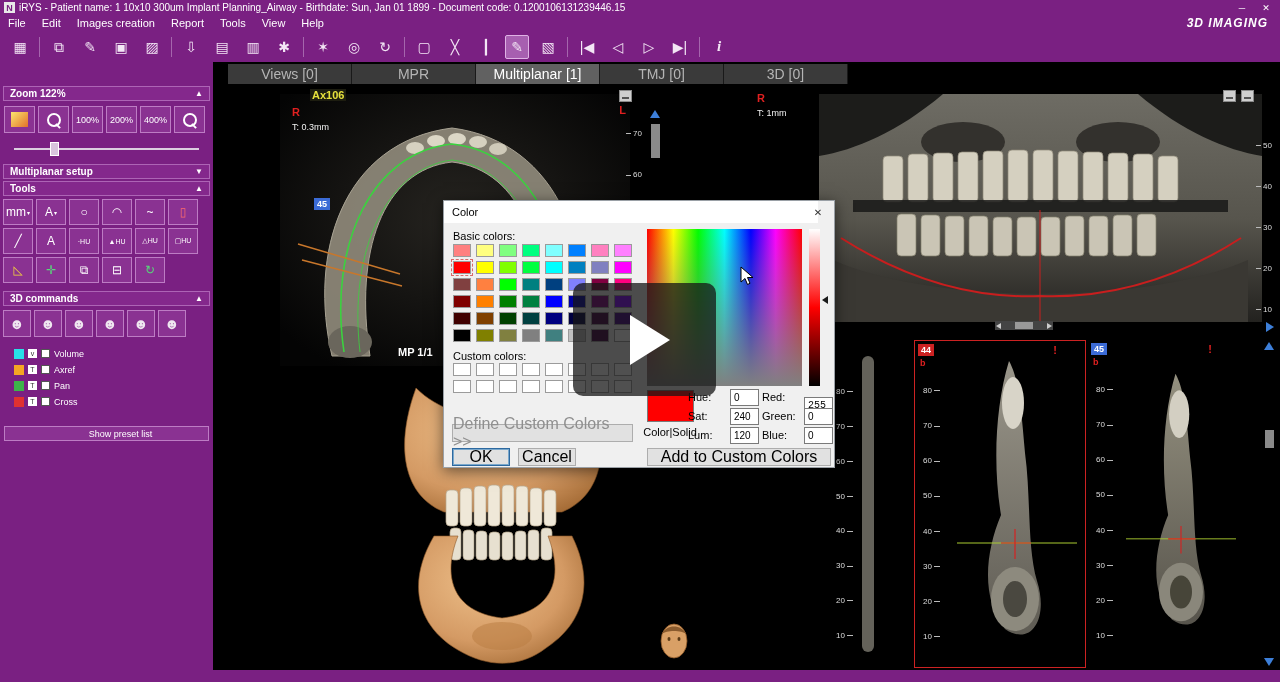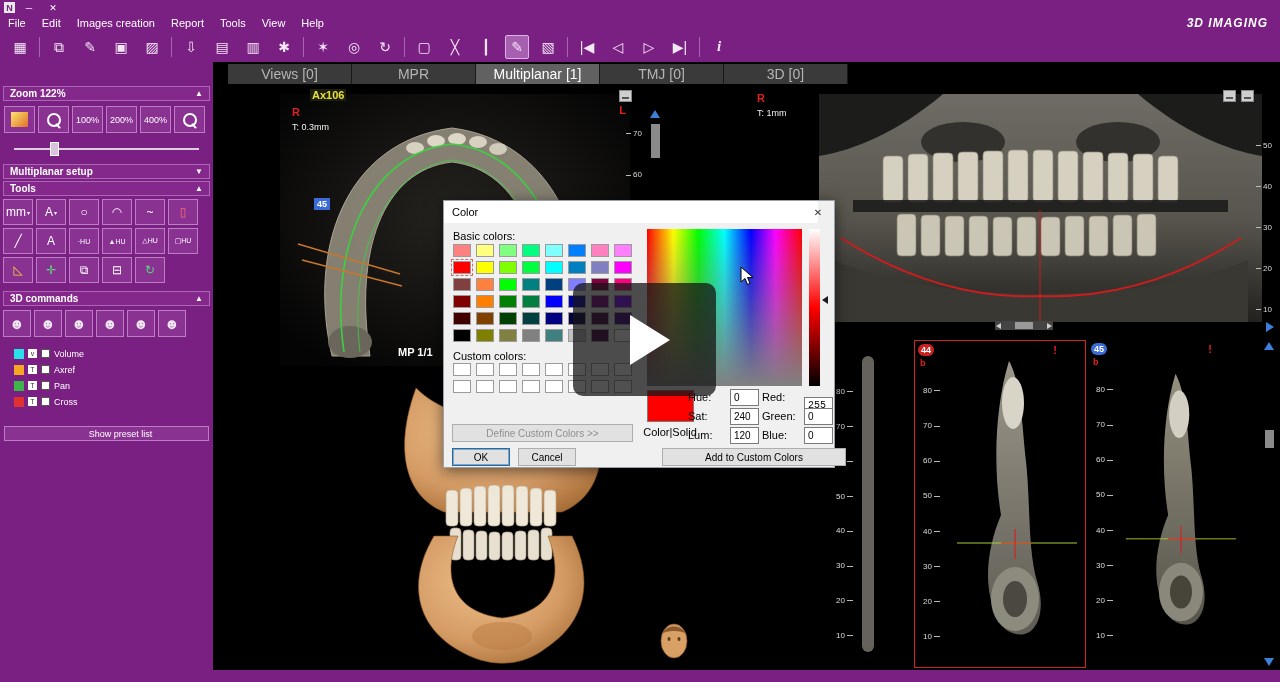--- a/index.html
+++ b/index.html
@@ -107,38 +107,38 @@
   .tri-left-sm { width:0; height:0; border-top:4px solid transparent; border-bottom:4px solid transparent; border-right:6px solid #1a1a1a; }
   .scroll-handle { width:9px; height:34px; background:#8a8a8a; margin-top:6px; }
   .vscroll { position:absolute; display:flex; flex-direction:column; align-items:center; }
 
   .hscroll { position:absolute; left:250px; bottom:10px; width:58px; height:9px; background:#444; display:flex; align-items:center; justify-content:space-between; padding:0 1px; }
   .hscroll .hhandle { width:18px; height:7px; background:#999; }
   .htri-l { width:0;height:0;border-top:3px solid transparent;border-bottom:3px solid transparent;border-right:5px solid #ccc; }
   .htri-r { width:0;height:0;border-top:3px solid transparent;border-bottom:3px solid transparent;border-left:5px solid #ccc; }
 
   .strip { position:absolute; top:0; height:328px; }
-  .strip-label { position:absolute; left:3px; top:3px; color:#fff; font-size:9px; font-weight:bold; padding:0 3px; line-height:12px;border-radius:6px; }
+  .strip-label { position:absolute; left:3px; top:3px; color:#fff; font-size:9px; font-weight:bold; padding:0 3px; line-height:12px; }
   .strip-label.red  { background:#cc2222; }
   .strip-label.blue { background:#3b6bd6; }
   .strip-badge { position:absolute; left:5px; top:17px; color:#e02020; font-size:9px; font-weight:bold; }
   .strip-marker { position:absolute; right:28px; top:3px; color:#e02020; font-size:11px; font-weight:bold; }
 
   
   .dialog { position:absolute; left:443px; top:200px; width:392px; height:268px; background:#f0f0f0;
     border:1px solid #9aa0a6; box-shadow:0 3px 14px rgba(0,0,0,0.55); z-index:50; font-size:11px; color:#000; }
   .dlg-title { position:absolute; left:0; top:0; right:16px; height:22px; background:#ffffff;
     display:flex; align-items:center; padding-left:8px; font-size:11px; }
   .dlg-close { position:absolute; right:0; top:0; width:32px; height:22px; display:flex; align-items:center;
     justify-content:center; font-size:10px; color:#333; }
   .dlg-label { position:absolute; font-size:11px; }
   .swatch-grid { position:absolute; display:grid; grid-template-columns:repeat(8,18px); gap:4px 5px; }
   .swatch { width:18px; height:13px; border:1px solid #9b9b9b; }
   .swatch.selected { outline:1px dashed #d86a6a; outline-offset:1px; }
-  .dlg-btn { position:absolute; background:#e1e1e1; border:1px solid #adadad; font-size:10px;
+  .dlg-btn { position:absolute; background:#e1e1e1; border:1px solid #adadad; font-size:16px;
     display:flex; align-items:center; justify-content:center; color:#000; }
   .dlg-btn.disabled { color:#8f8f8f; }
   .dlg-btn.focus { border:1px solid #2d69a0; box-shadow:inset 0 0 0 1px #7aa8cc; }
   .hue-grad { position:absolute; left:203px; top:28px; width:155px; height:157px;
     background:linear-gradient(to bottom, rgba(128,128,128,0), #808080),
       linear-gradient(to right, #ff0000, #ffff00 17%, #00ff00 33%, #00ffff 50%, #0000ff 67%, #ff00ff 83%, #ff0000); }
   .lum-bar { position:absolute; left:365px; top:28px; width:11px; height:157px;
     background:linear-gradient(to bottom,#ffffff,#ff0000 50%,#000000); }
   .lum-arrow { position:absolute; left:378px; top:95px; }
   .color-preview { position:absolute; left:203px; top:189px; width:47px; height:32px; border:1px solid #7a7a7a; }
@@ -153,20 +153,21 @@
   .play-tri { width:0; height:0; border-left:40px solid #fff; border-top:25px solid transparent; border-bottom:25px solid transparent; margin-left:10px; }
   .cursor { position:absolute; left:740px; top:266px; z-index:70; }
 </style>
 </head>
 <body>
 
 <div class="screen">
 
   <div class="titlebar">
     <span class="app-logo">N</span>
+    <span class="win-title">iRYS - Patient name: 1 10x10 300um Implant Planning_Airway - Birthdate: Sun, Jan 01 1899 - Document code: 0.1200106131239446.15</span>
     <span class="win-btn">─</span>
     <span class="win-btn">✕</span>
   </div>
 
   <div class="menubar">
     <div class="menu-items">
         <span class="menu-item">File</span>
         <span class="menu-item">Edit</span>
         <span class="menu-item">Images creation</span>
         <span class="menu-item">Report</span>
@@ -643,21 +644,21 @@
     <span class="fld-label" style="left:244px;top:228px;">Lum:</span>
     <input class="fld-input" style="left: 286px; top: 226px;" value="120">
 
     <span class="fld-label" style="left:318px;top:190px;">Red:</span>
     <input class="fld-input" style="left: 360px; top: 196px; font-family: Liberation Mono, monospace;" value="255">
     <span class="fld-label" style="left:318px;top:209px;">Green:</span>
     <input class="fld-input" style="left: 360px; top: 207px;" value="0">
     <span class="fld-label" style="left:318px;top:228px;">Blue:</span>
     <input class="fld-input" style="left: 360px; top: 226px;" value="0">
 
-    <div class="dlg-btn" style="left:218px;top:247px;width:184px;height:18px;">Add to Custom Colors</div>
+    <div class="dlg-btn" style="left:203px;top:247px;width:184px;height:18px;">Add to Custom Colors</div>
   </div>
 
   <div class="play-overlay">
     <div class="play-tri"></div>
   </div>
 
   <svg class="cursor" width="14" height="20" viewBox="0 0 14 20">
     <path d="M1,1 L1,16 L5,12.5 L7.5,18.5 L10,17.3 L7.5,11.5 L13,11.5 Z" fill="#fff" stroke="#000" stroke-width="1"></path>
   </svg>
 

